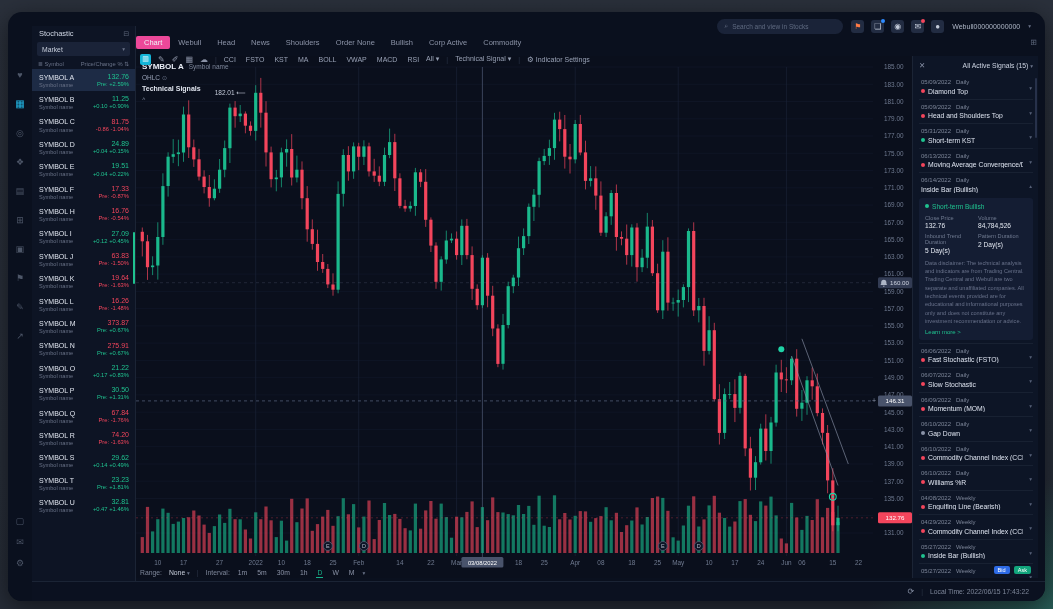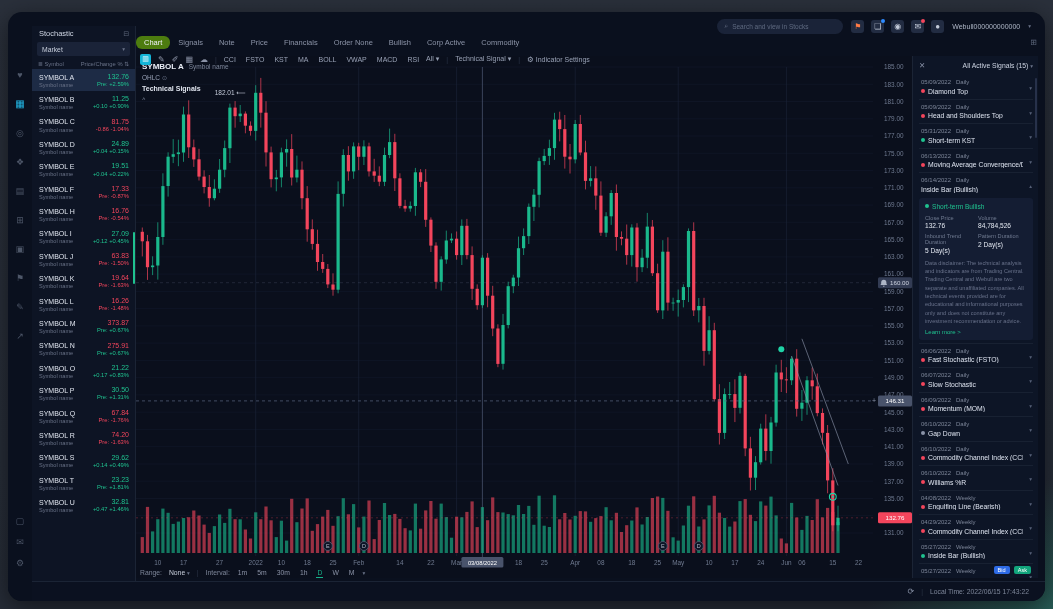--- a/index.html
+++ b/index.html
@@ -11,21 +11,21 @@
   .acct-row{position:absolute;top:5px;right:14px;height:18px;display:flex;align-items:center;gap:8px;z-index:6;}
   .search-box{width:126px;height:15px;background:#1a2338;border-radius:8px;display:flex;align-items:center;gap:4px;padding:0 7px;color:#5f6a80;font-size:6.5px;}
   .search-box .mag{font-size:7px;color:#6a7389;}
   .ticon{position:relative;width:13px;height:13px;border-radius:3px;display:flex;align-items:center;justify-content:center;font-size:8px;color:#c3cad8;}
   .ticon .bdg{position:absolute;top:-1px;right:-1px;width:4px;height:4px;border-radius:50%;}
   .acct-name{font-size:7px;color:#aeb6c6;}
   .caret{font-size:5.5px;color:#6a7389;}
   
   .tabs-row{position:absolute;left:128px;top:22px;right:6px;height:16px;display:flex;align-items:center;z-index:5;}
   .tab{padding:2px 8px;font-size:7.5px;color:#8b93a7;border-radius:2px;white-space:nowrap;}
-  .tab.active{background:#4d7c0f;color:#eef1f7;border-radius:6px;}
+  .tab.active{background:#ec4899;color:#eef1f7;}
   .panel-toggle{margin-left:auto;color:#5a6478;font-size:8px;padding-right:2px;}
   
   .toolbar-row{position:absolute;left:132px;top:40px;right:134px;height:14px;display:flex;align-items:center;gap:7px;font-size:7px;color:#98a1b5;z-index:5;}
   .tool-ic{font-size:8px;color:#8b93a7;}
   .tool-ic.primary{width:11px;height:11px;background:#13b5d8;color:#fff;border-radius:2px;display:flex;align-items:center;justify-content:center;font-size:7px;}
   .tdiv{color:#2a3346;}
   .ind-btn{cursor:default;}
   .gear{font-size:7.5px;}
   
   .rail{position:absolute;left:0;top:30px;bottom:0;width:24px;background:#0a101e;display:flex;flex-direction:column;align-items:center;padding-top:18px;z-index:4;}
@@ -119,24 +119,24 @@
           <span style="color:#c3cad8">●</span>
         </span>
       </span>
     <span class="acct-name">Webull000000000000</span>
     <span class="caret">▾</span>
   </div>
 
   <div class="tabs-row">
     <span id="tabs-container" style="display:flex;align-items:center;">
         <span class="tab active">Chart</span>
-        <span class="tab">Signals</span>
-        <span class="tab">Note</span>
-        <span class="tab">Price</span>
-        <span class="tab">Financials</span>
+        <span class="tab">Webull</span>
+        <span class="tab">Head</span>
+        <span class="tab">News</span>
+        <span class="tab">Shoulders</span>
         <span class="tab">Order None</span>
         <span class="tab">Bullish</span>
         <span class="tab">Corp Active</span>
         <span class="tab">Commodity</span>
       </span>
     <span class="panel-toggle">⊞</span>
   </div>
 
   <div class="toolbar-row">
     <span id="draw-icons" style="display:flex;gap:7px;align-items:center;">

